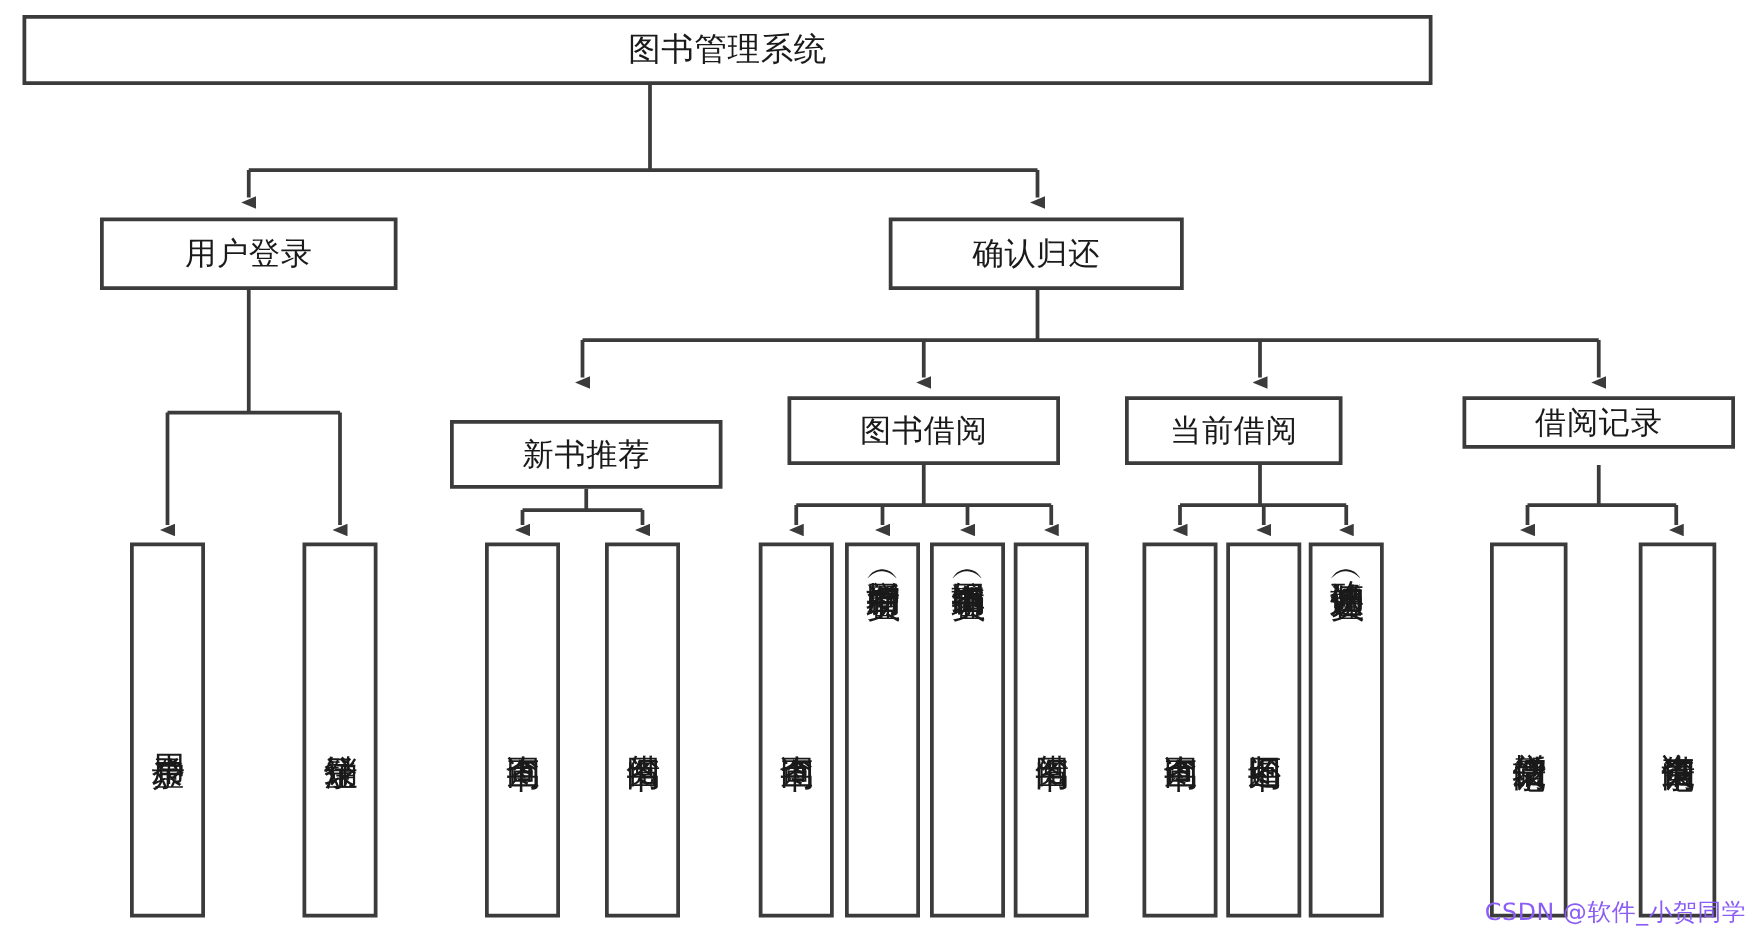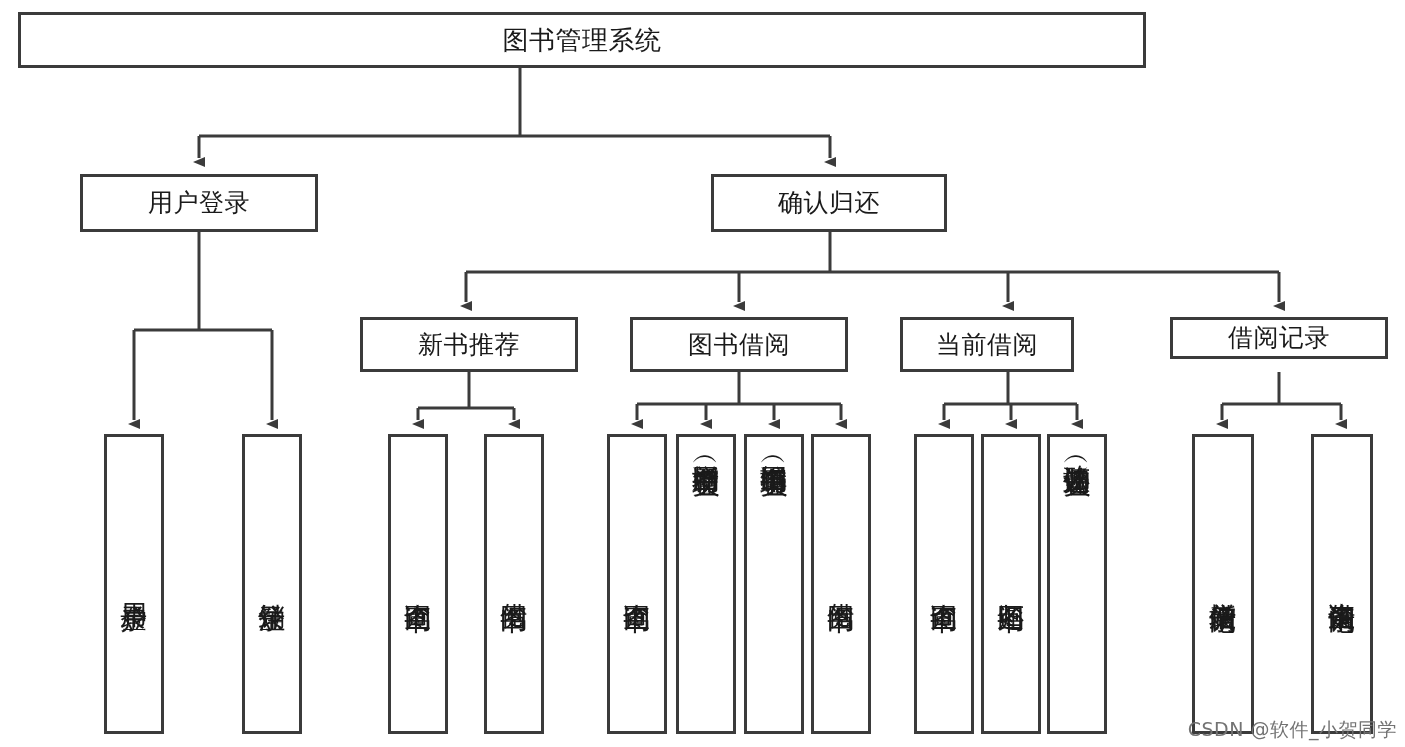--- a/index.html
+++ b/index.html
@@ -67,21 +67,21 @@
     justify-content: center;
     padding-top: 6px;
   }
   .leaf.center-v { align-items: center; padding-top: 0; }
 
   .watermark {
     position: absolute;
     right: 8px;
     bottom: 4px;
     font-size: 19px;
-    color: #737373;
+    color: #8b5cf6;
     white-space: nowrap;
     letter-spacing: 0.5px;
   }
 </style>
 </head>
 <body>
 
 <div id="canvas">
 
   <svg class="wires" viewBox="0 0 1405 747">
@@ -139,21 +139,21 @@
   </div>
 
   <div class="node level1" style="left:80px; top:174px; width:238px; height:58px;">
     <span class="label-h">用户登录</span>
   </div>
 
   <div class="node level1" style="left:711px; top:174px; width:236px; height:58px;">
     <span class="label-h">确认归还</span>
   </div>
 
-  <div class="node level2" style="left:360px; top:317px; width:218px; height:55px;">
+  <div class="node level2" style="left:360px; top:336px; width:218px; height:55px;">
     <span class="label-h">新书推荐</span>
   </div>
 
   <div class="node level2" style="left:630px; top:317px; width:218px; height:55px;">
     <span class="label-h">图书借阅</span>
   </div>
 
   <div class="node level2" style="left:900px; top:317px; width:174px; height:55px;">
     <span class="label-h">当前借阅</span>
   </div>

